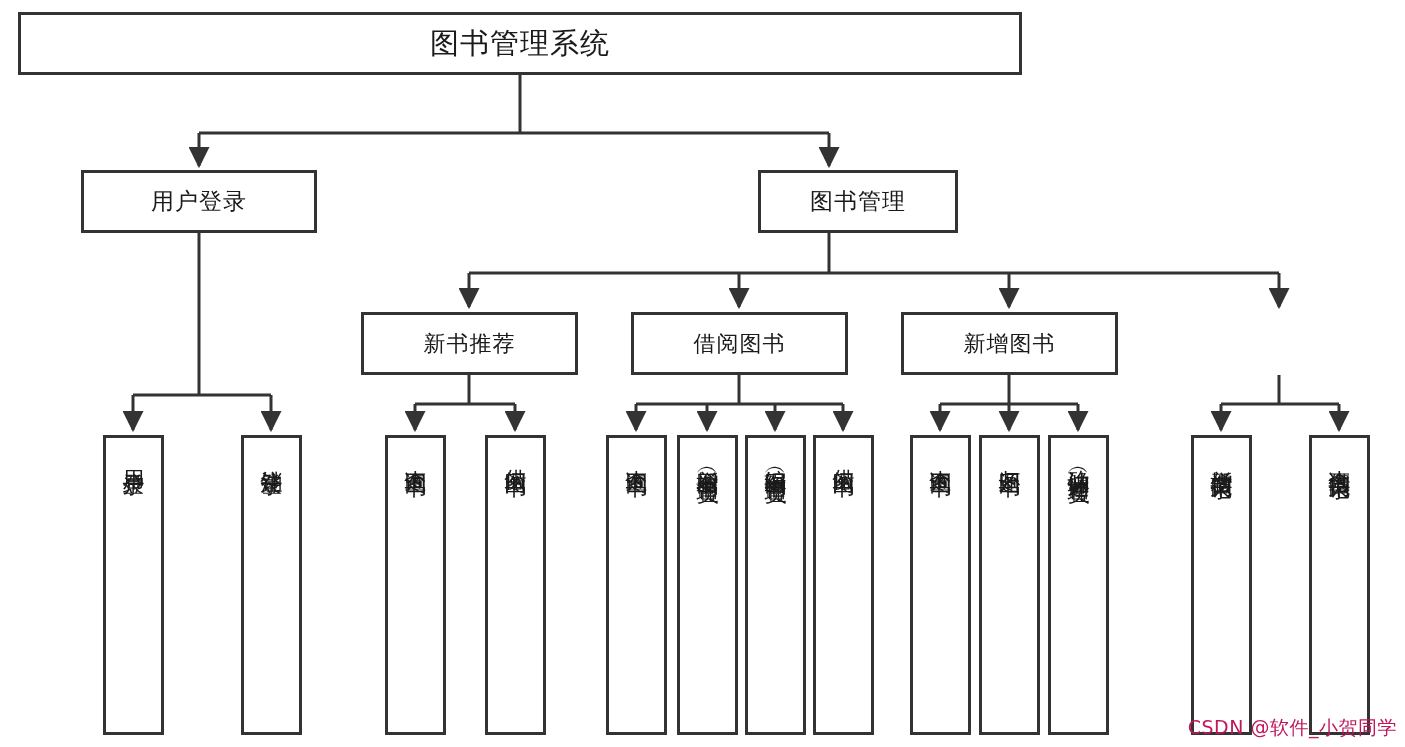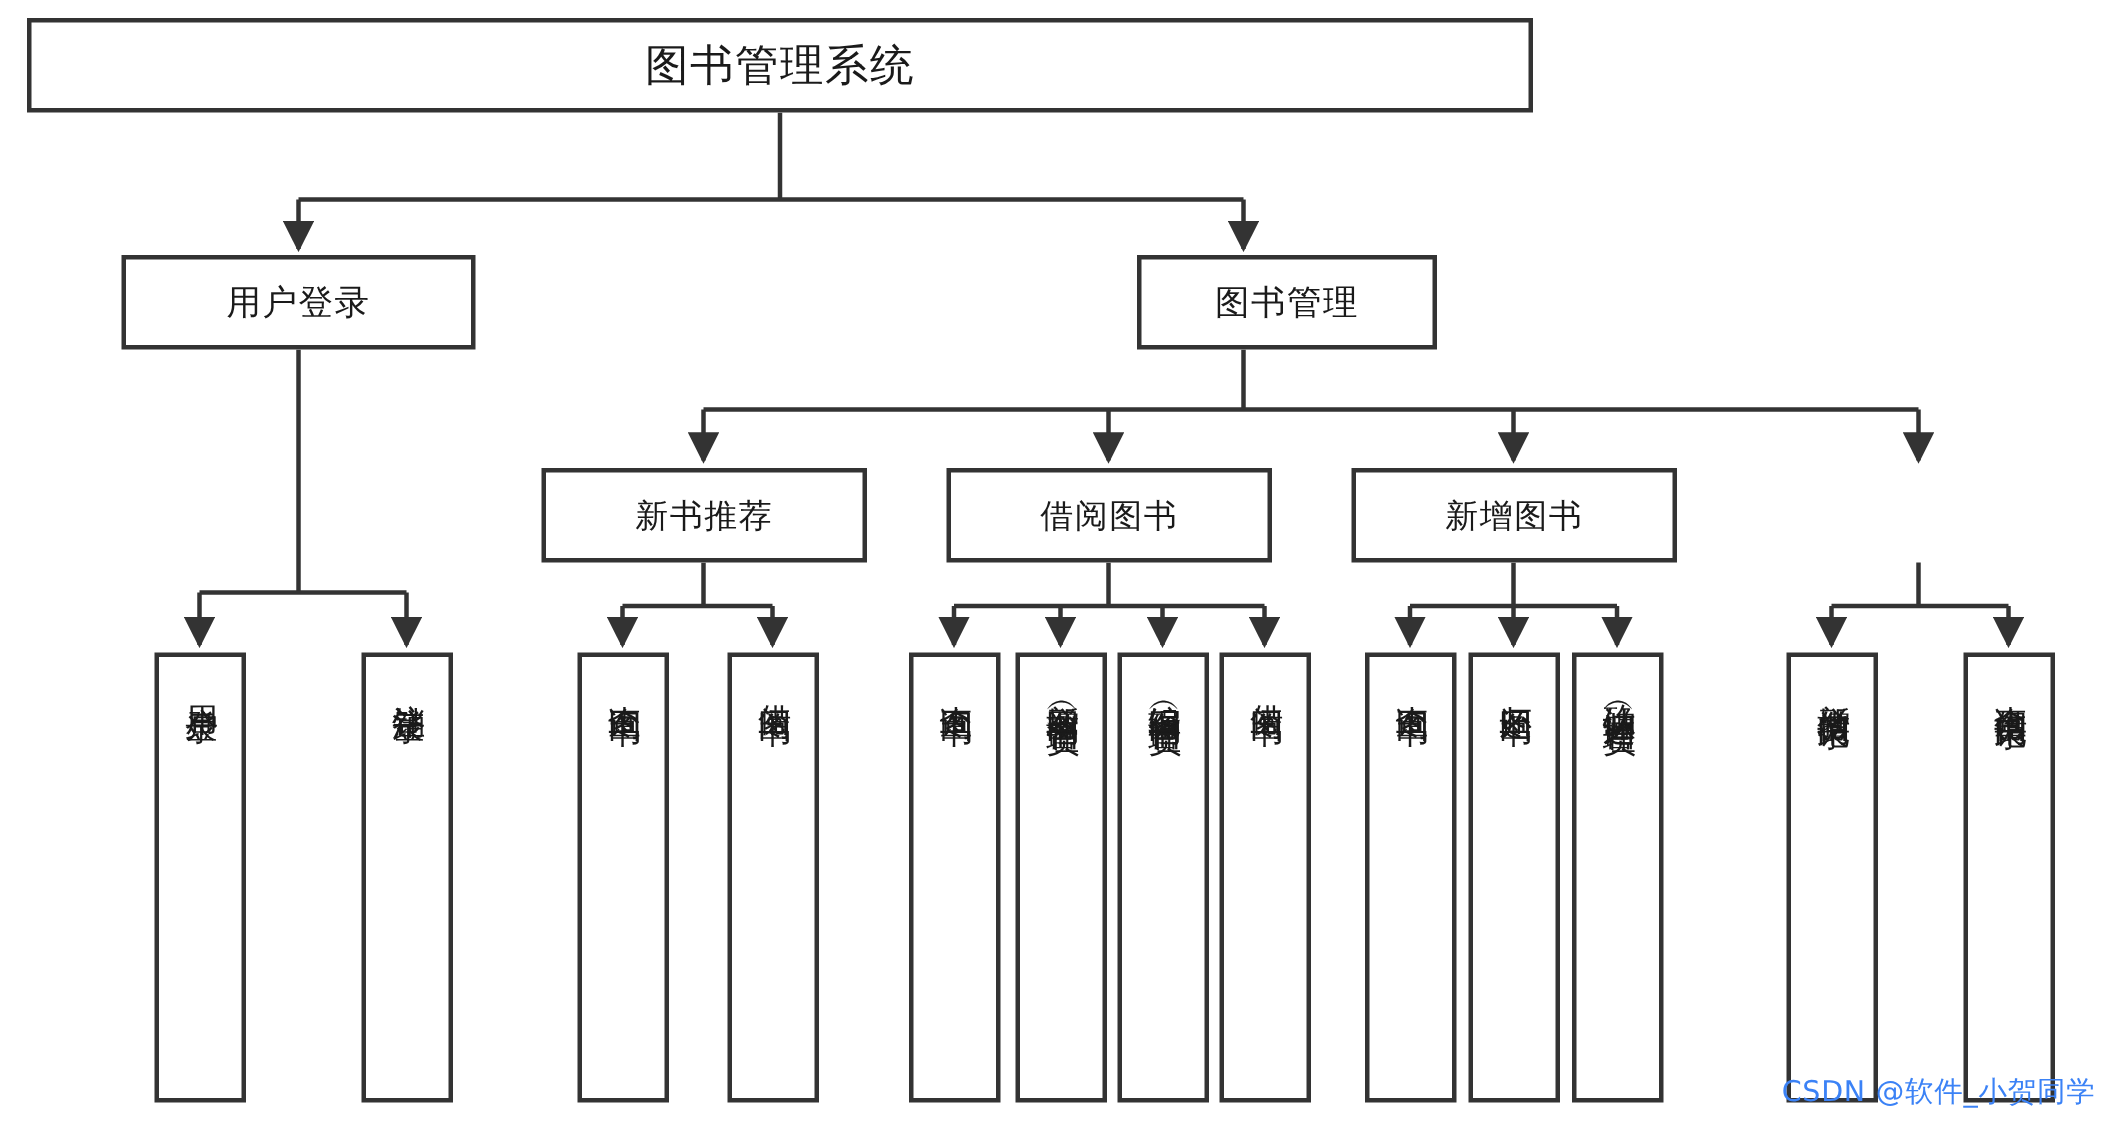--- a/index.html
+++ b/index.html
@@ -57,21 +57,21 @@
   .hlabel {
     white-space: nowrap;
     letter-spacing: 1px;
   }
   
   #watermark {
     position: absolute;
     right: 8px;
     bottom: 6px;
     font-size: 19px;
-    color: #3b82f6;
+    color: #be185d;
     letter-spacing: 0.5px;
     white-space: nowrap;
     pointer-events: none;
   }
 </style>
 </head>
 <body>
 
 <div id="canvas">
 

